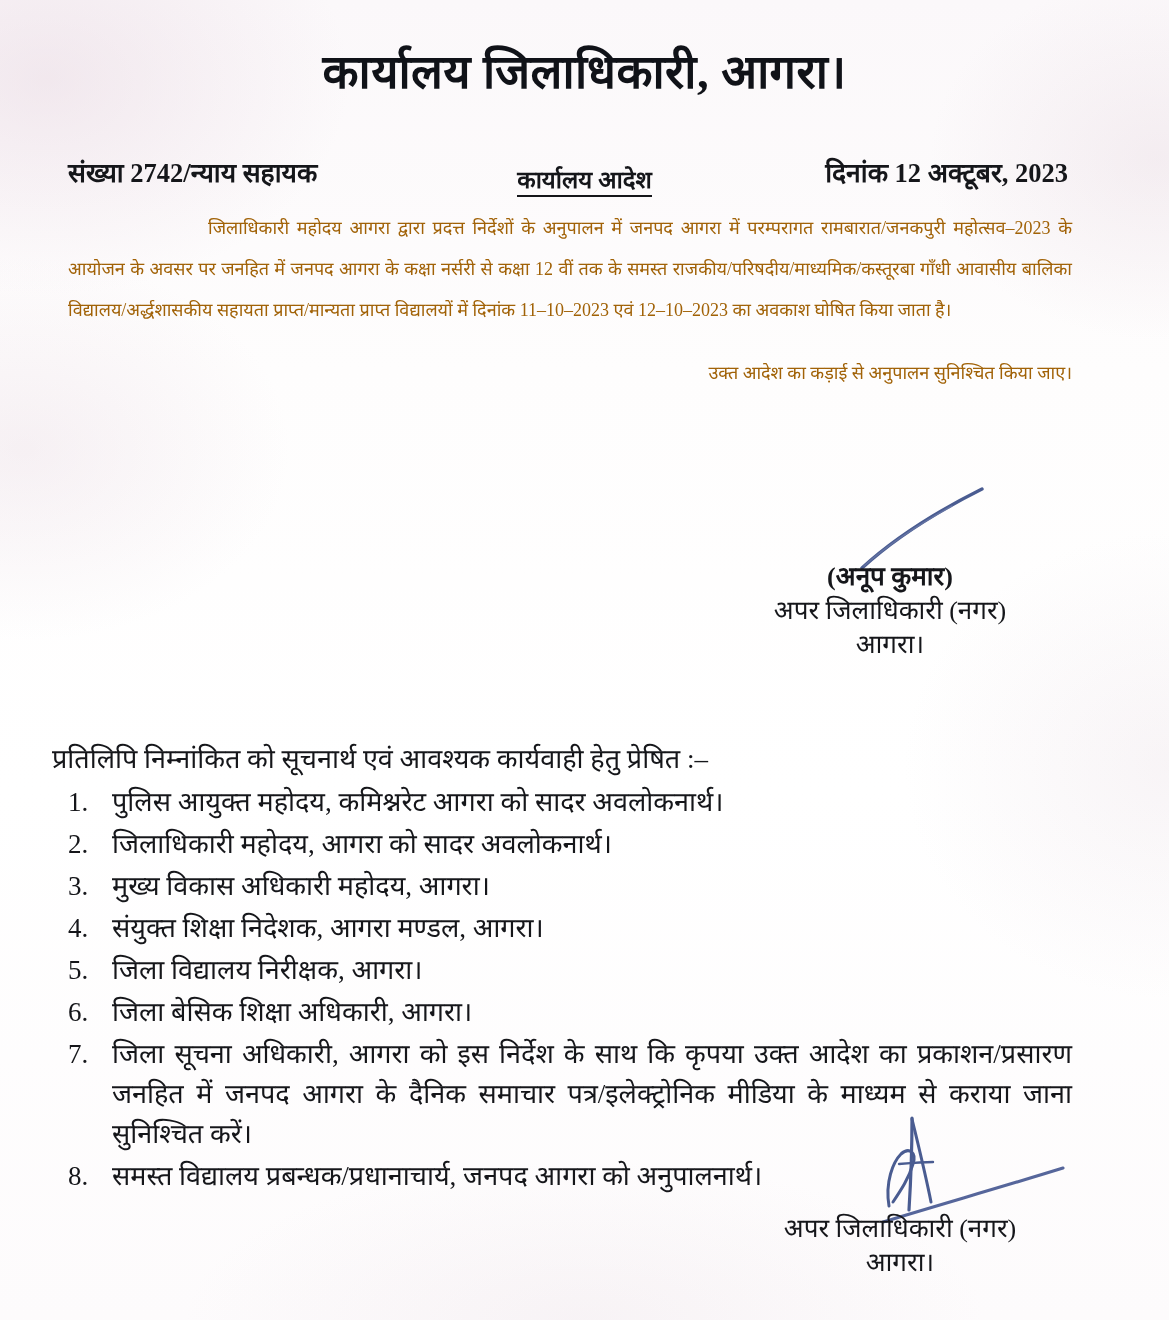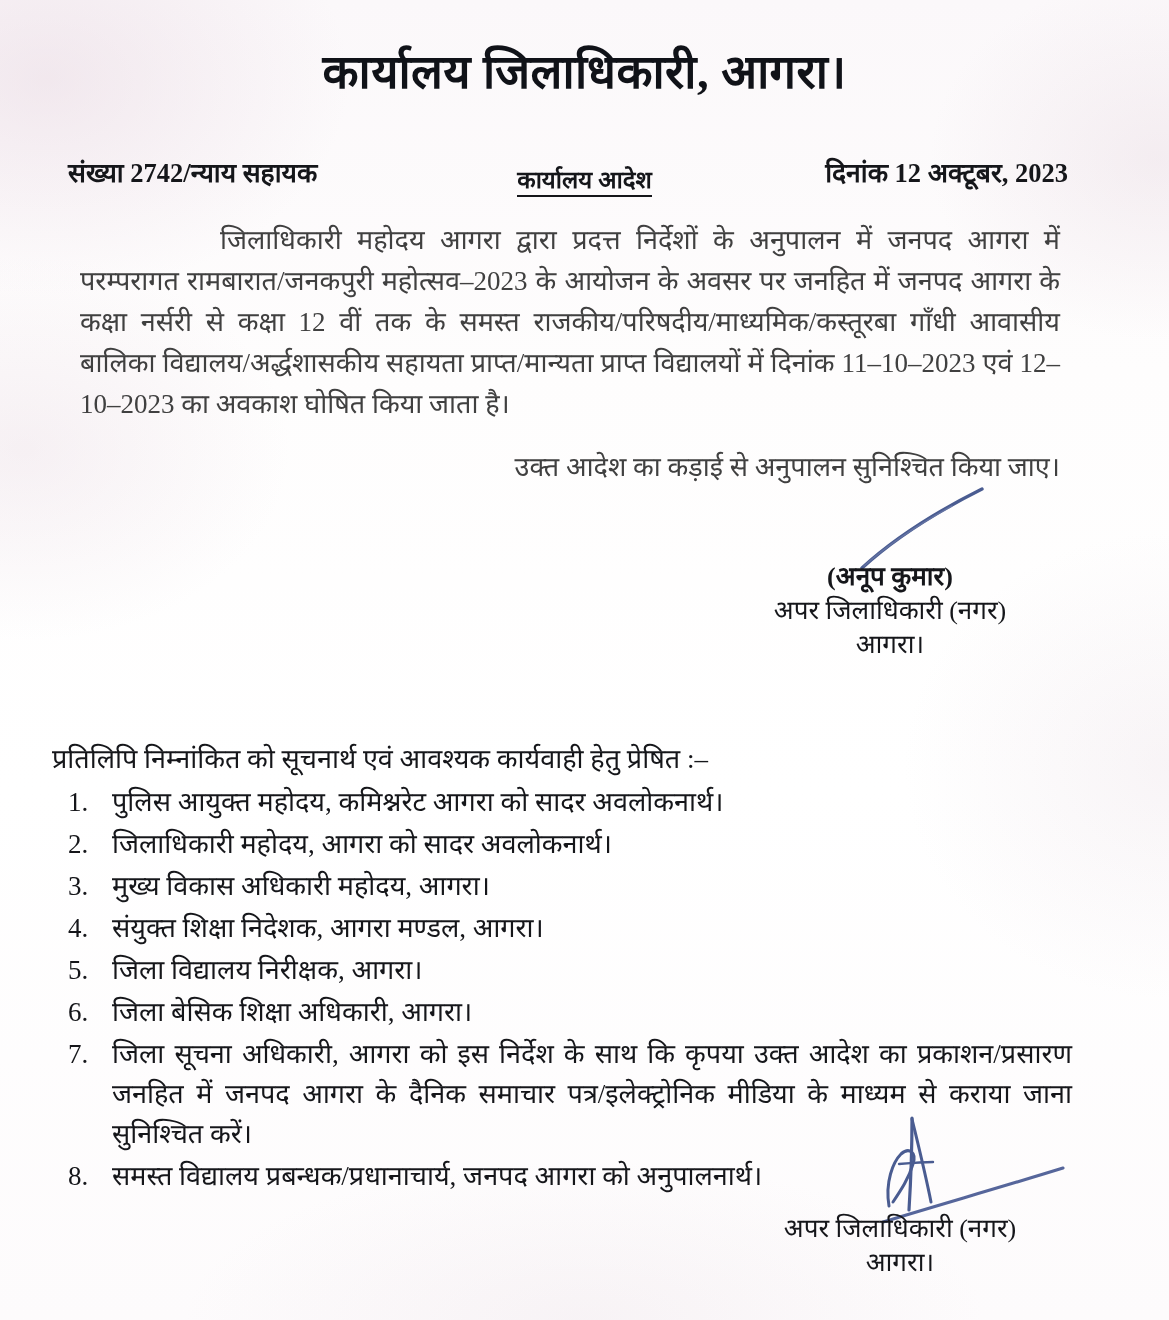--- a/index.html
+++ b/index.html
@@ -84,27 +84,27 @@
   }
 
   
   .body-block {
     position: absolute;
     top: 208px;
     left: 68px;
     width: 1004px;
   }
   .body-para {
-    font-size: 27px;
+    font-size: 18px;
     line-height: 41px;
     text-align: justify;
     text-justify: inter-word;
     text-indent: 140px;
-    margin: 12px;
-    color: #404040;
+    margin: 0;
+    color: #a16207;
   }
   .body-para.last {
     text-indent: 185px;
     margin-top: 22px;
     text-align: right;
   }
 
   
   .sign-block-1 {
     position: absolute;

